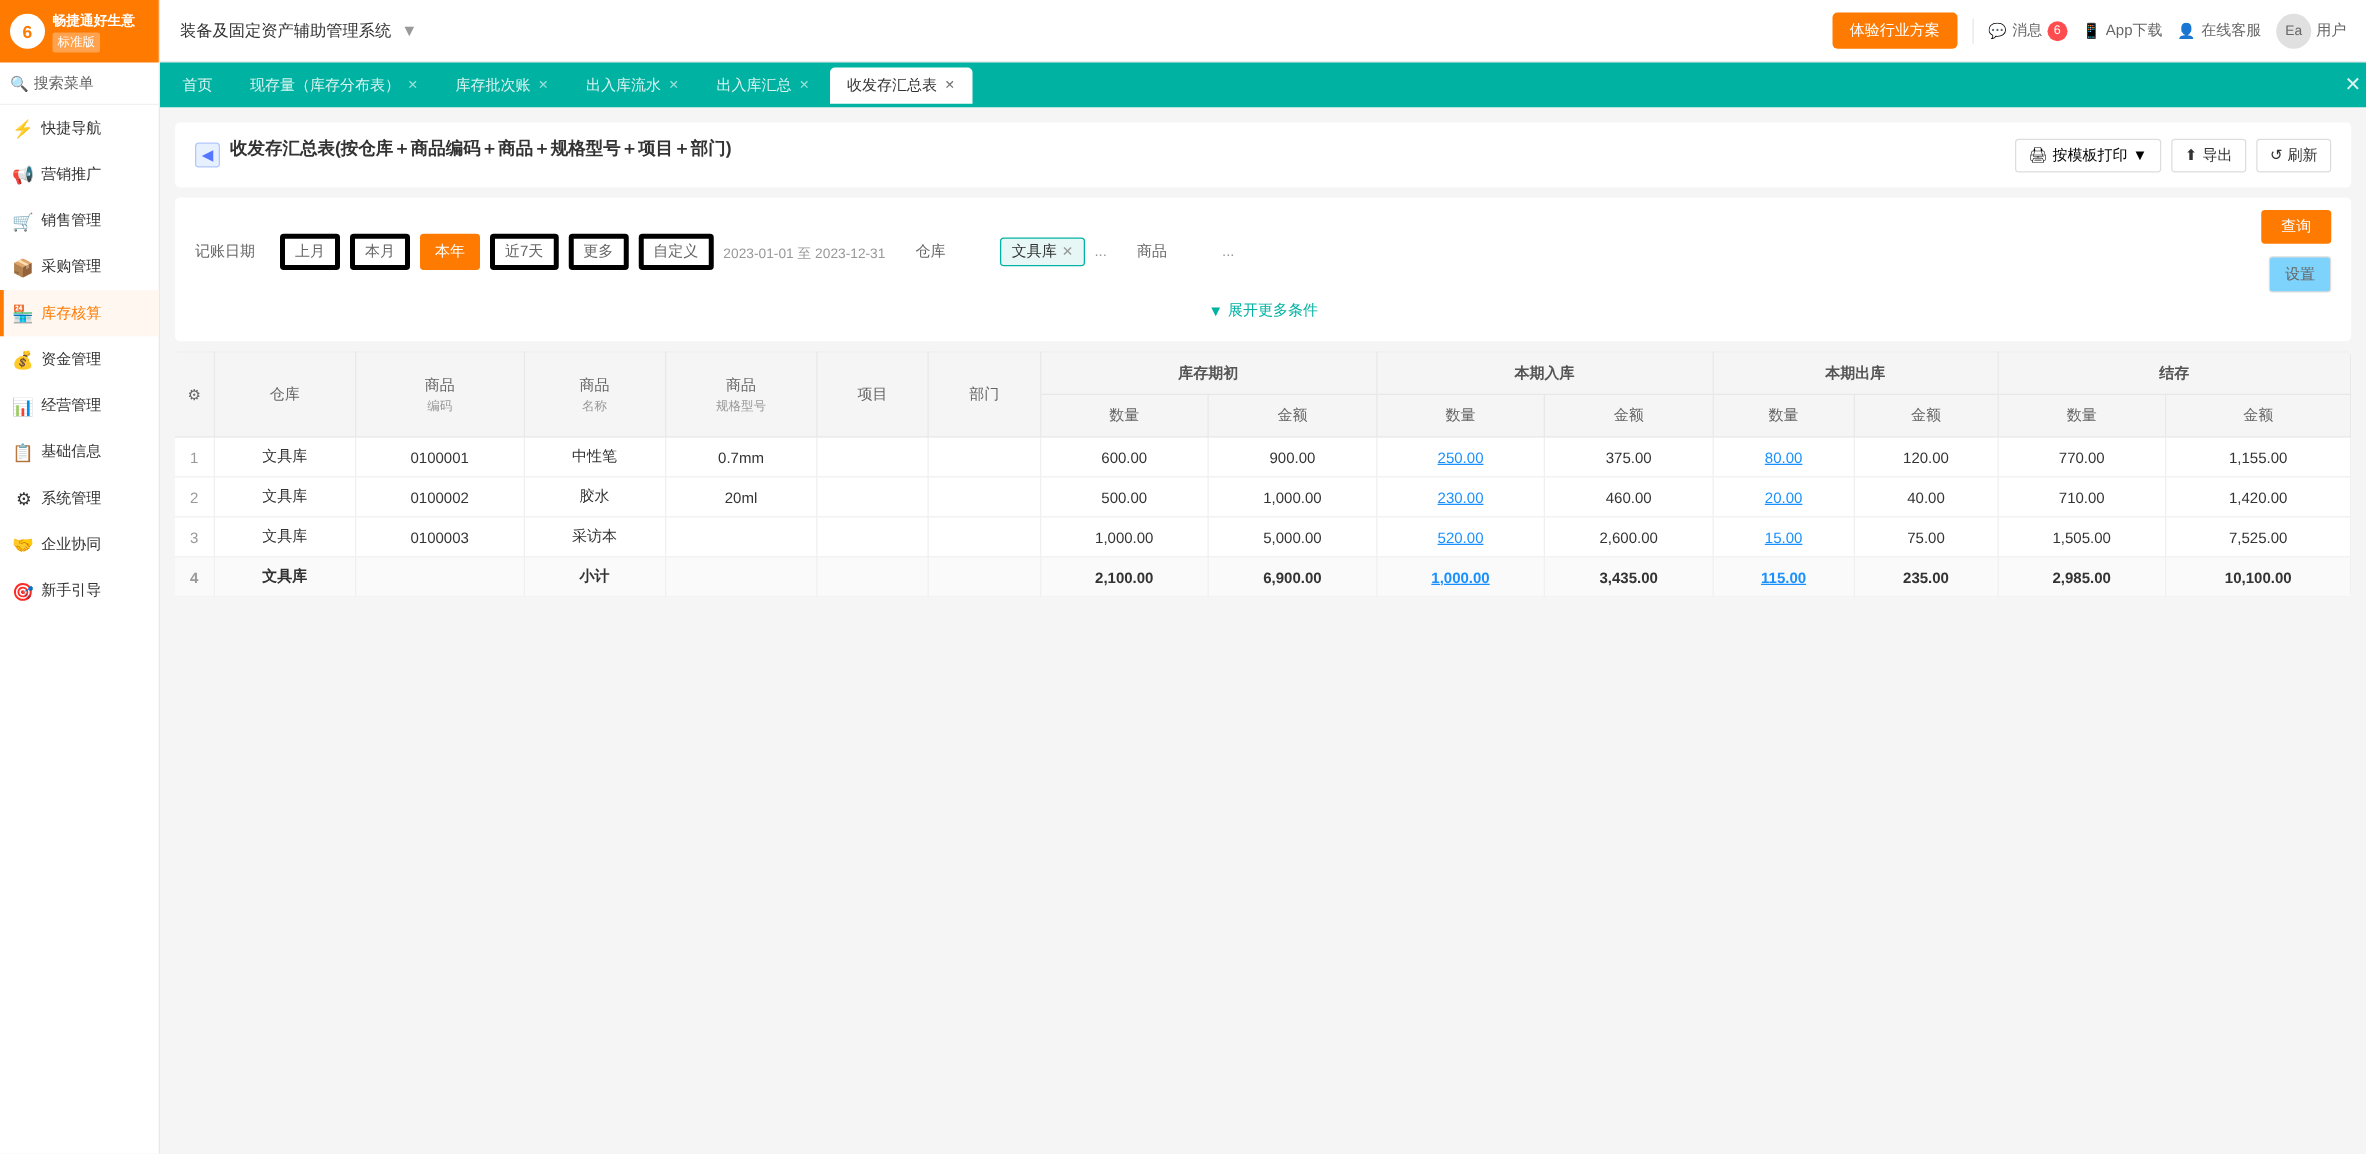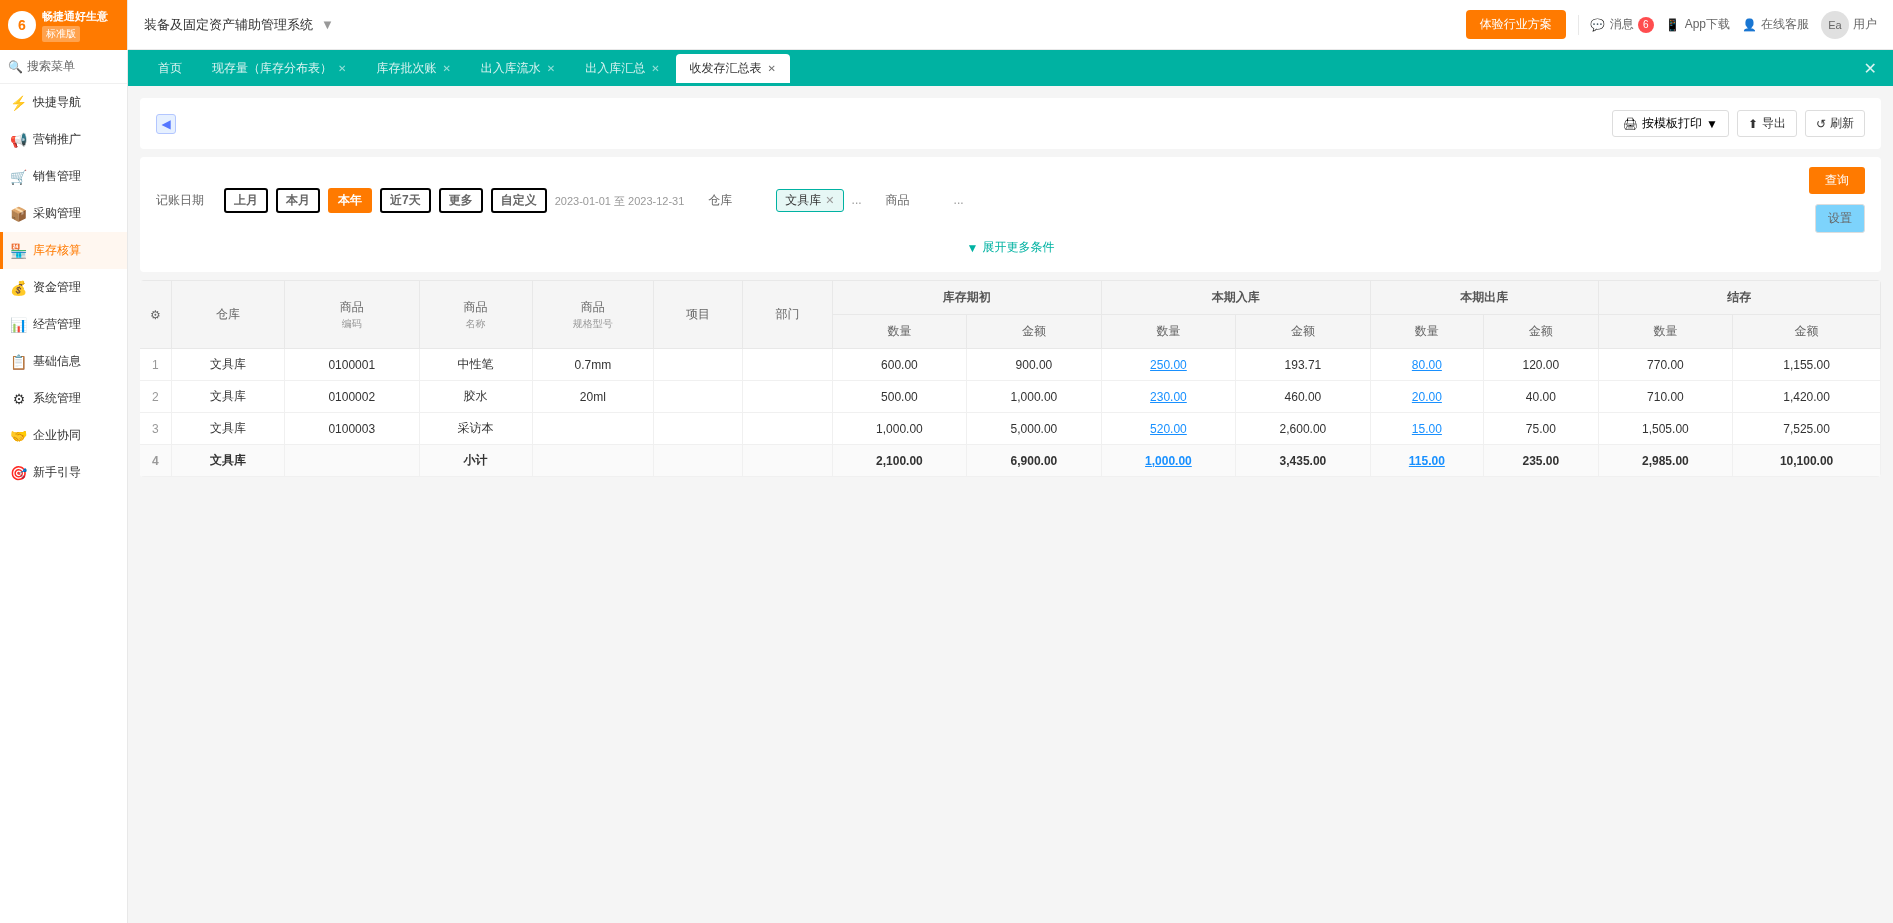--- a/index.html
+++ b/index.html
@@ -20,38 +20,38 @@
 
     
     #topbar { background: #fff; height: 50px; display: flex; align-items: center; padding: 0 16px; border-bottom: 1px solid #e8e8e8; gap: 12px; }
     #topbar-title { flex: 1; display: flex; align-items: center; gap: 8px; color: #333; font-size: 13px; }
     .topbar-btn { background: #ff7a00; color: #fff; border: none; padding: 6px 14px; border-radius: 4px; cursor: pointer; font-size: 12px; }
     .topbar-icon-btn { display: flex; align-items: center; gap: 4px; color: #666; cursor: pointer; font-size: 12px; }
     .badge { background: #ff4d4f; color: #fff; border-radius: 50%; width: 16px; height: 16px; font-size: 10px; display: flex; align-items: center; justify-content: center; }
     .user-avatar { width: 28px; height: 28px; background: #e0e0e0; border-radius: 50%; display: flex; align-items: center; justify-content: center; font-size: 11px; text-align: right; }
 
     
-    #tabbar { background: #00b2a2; display: flex; align-items: center; height: 36px; padding: 0 16px; gap: 2px; }
+    #tabbar { background: #00b2a2; display: flex; align-items: center; height: 36px; padding: 0 4px; gap: 2px; }
     .tab { padding: 6px 14px; border-radius: 4px 4px 0 0; font-size: 12px; cursor: pointer; display: flex; align-items: center; gap: 6px; color: rgba(255,255,255,0.85); }
     .tab.active { background: #fff; color: #333; }
     .tab-close { font-size: 10px; opacity: 0.7; cursor: pointer; }
     #tab-close-all { margin-left: auto; color: rgba(255,255,255,0.85); cursor: pointer; font-size: 16px; }
 
     
     #content { flex: 1; background: #f5f5f5; overflow-y: auto; padding: 12px; }
 
     
     .page-header { background: #fff; padding: 12px 16px; margin-bottom: 8px; border-radius: 4px; }
     .page-title { font-size: 14px; font-weight: bold; color: #333; margin-bottom: 10px; }
 
     
     .filter-bar { background: #fff; padding: 10px 16px; margin-bottom: 8px; border-radius: 4px; }
     .filter-row { display: flex; align-items: center; gap: 8px; margin-bottom: 6px; }
     .filter-label { color: #666; font-size: 12px; min-width: 60px; }
-    .date-btn { padding: 2px 8px; border: 2px solid #000000; border-radius: 3px; cursor: pointer; font-size: 12px; color: #666; background: #fff; font-weight: bold; }
+    .date-btn { padding: 2px 8px; border: 4px solid #000000; border-radius: 3px; cursor: pointer; font-size: 12px; color: #666; background: #fff; }
     .date-btn.active { background: #ff7a00; color: #fff; border-color: #ff7a00; }
     .date-range { font-size: 11px; color: #999; margin-top: 2px; }
     .warehouse-tag { background: #e6f7f5; border: 1px solid #00b2a2; border-radius: 3px; padding: 2px 8px; font-size: 12px; color: #333; display: flex; align-items: center; gap: 4px; }
     .warehouse-tag .remove { cursor: pointer; color: #999; font-size: 11px; }
     .more-btn { color: #999; cursor: pointer; font-size: 12px; }
     .expand-btn { color: #00b2a2; cursor: pointer; font-size: 12px; display: flex; align-items: center; gap: 4px; }
     .query-btn { background: #ff7a00; color: #fff; border: none; padding: 5px 16px; border-radius: 3px; cursor: pointer; font-size: 12px; }
     .settings-btn { background: #7dd3fc; color: #666; border: 1px solid #ddd; padding: 5px 12px; border-radius: 3px; cursor: pointer; font-size: 12px; margin-top: 4px; }
     .action-btn-outline { border: 1px solid #ddd; background: #fff; padding: 4px 10px; border-radius: 3px; cursor: pointer; font-size: 12px; color: #333; display: flex; align-items: center; gap: 4px; }
 
@@ -201,20 +201,21 @@
     </div>
     <span id="tab-close-all">✕</span>
   </div>
 
   <div id="content">
 
     <div class="page-header">
       <div style="display:flex;align-items:center;justify-content:space-between;">
         <div style="display:flex;align-items:center;gap:8px;">
           <div class="collapse-arrow">◀</div>
+          <h2 class="page-title">收发存汇总表(按仓库＋商品编码＋商品＋规格型号＋项目＋部门)</h2>
         </div>
         <div class="topright-actions">
           <button class="print-btn">
             <span>🖨</span>
             <span>按模板打印</span>
             <span>▼</span>
           </button>
           <button class="action-btn-outline">
             <span>⬆</span>
             <span>导出</span>
@@ -296,21 +297,21 @@
       <td class="row-num">1</td>
       <td>文具库</td>
       <td>0100001</td>
       <td>中性笔</td>
       <td>0.7mm</td>
       <td></td>
       <td></td>
       <td>600.00</td>
       <td>900.00</td>
       <td><span class="underline">250.00</span></td>
-      <td>193.71</td>
+      <td>375.00</td>
       <td><span class="underline">80.00</span></td>
       <td>120.00</td>
       <td>770.00</td>
       <td>1,155.00</td>
     </tr>
             <tr>
       <td class="row-num">2</td>
       <td>文具库</td>
       <td>0100002</td>
       <td>胶水</td>

